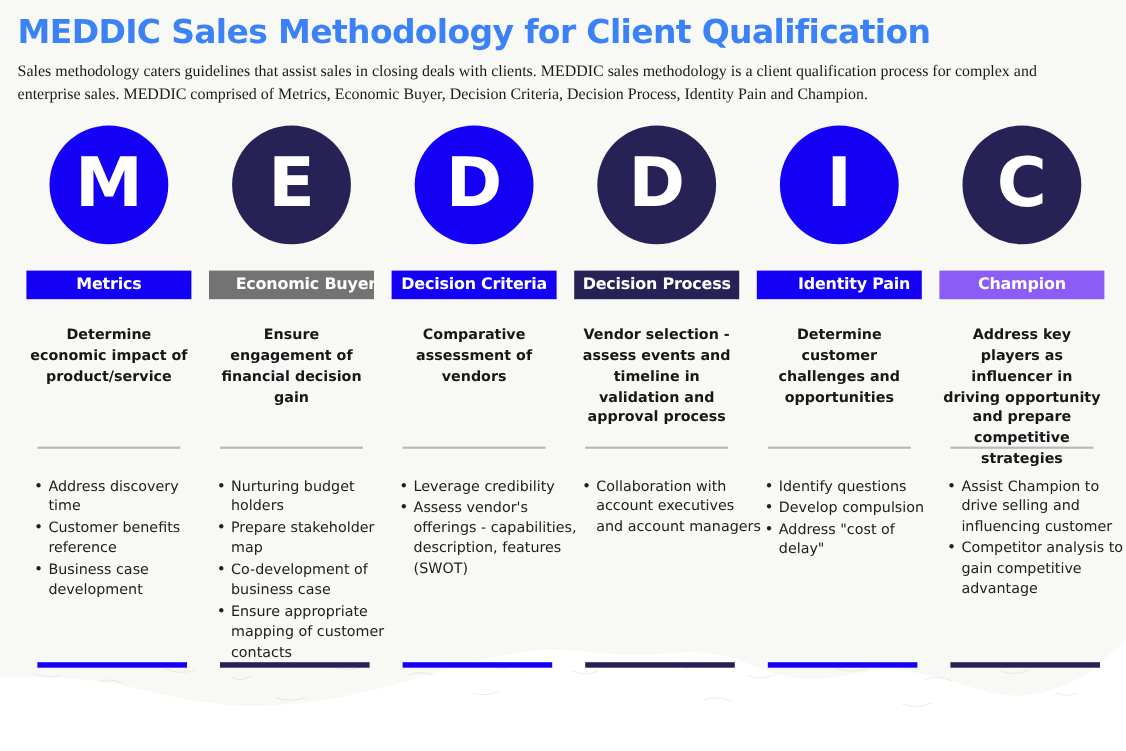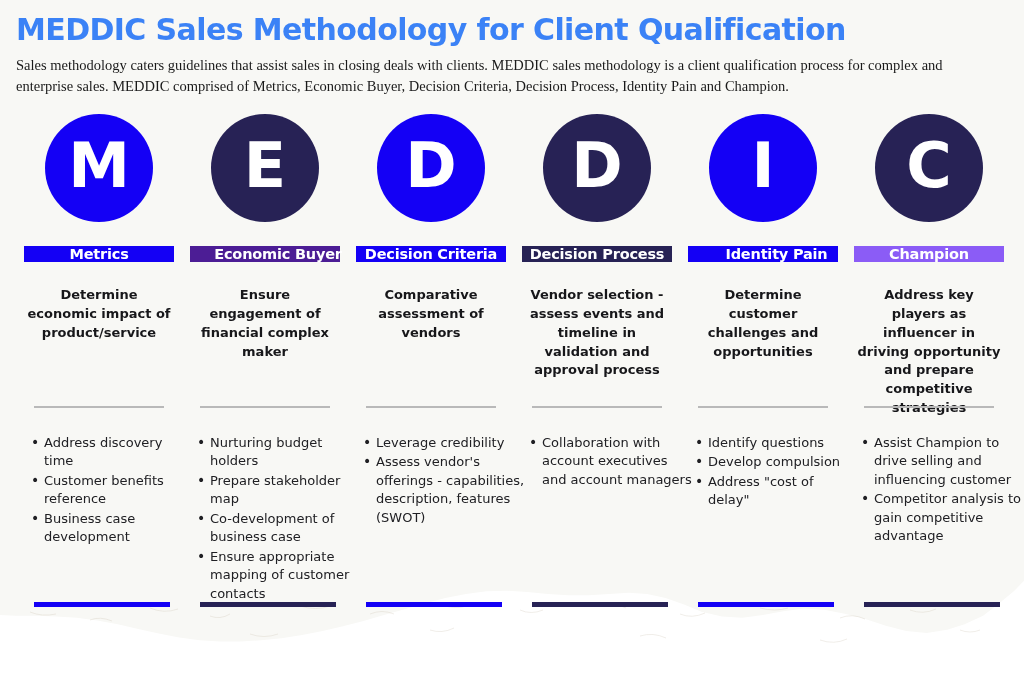--- a/index.html
+++ b/index.html
@@ -127,21 +127,21 @@
     color: #ffffff;
     font-family: "DejaVu Sans", sans-serif;
     font-weight: bold;
     font-size: 62px;
     line-height: 1;
     padding-bottom: 4px;
     box-sizing: border-box;
   }
 
   .label-bar {
-    height: 16px;
+    height: 26px;
     display: flex;
     align-items: center;
     justify-content: center;
     color: #ffffff;
     font-family: "DejaVu Sans", sans-serif;
     font-weight: bold;
     font-size: 14.5px;
     letter-spacing: -0.2px;
     white-space: nowrap;
     margin-top: 22px;
@@ -252,22 +252,22 @@
           <li>Customer benefits reference</li>
           <li>Business case development</li>
         </ul>
         <div class="bottom-rule" style="background: rgb(20, 0, 245);"></div>
       </div>
 
       <div class="col">
         <div class="circle-wrap">
           <div class="circle" style="background: rgb(39, 34, 85);">E</div>
         </div>
-        <div class="label-bar" style="background: #4c1d95; padding-left: 26px;">Economic Buyer</div>
-        <div class="desc">Ensure engagement of financial complex maker</div>
+        <div class="label-bar" style="background: #737373; padding-left: 26px;">Economic Buyer</div>
+        <div class="desc">Ensure engagement of financial decision gain</div>
         <div class="divider"></div>
         <ul class="bullets">
           <li>Nurturing budget holders</li>
           <li>Prepare stakeholder map</li>
           <li>Co-development of business case</li>
           <li>Ensure appropriate mapping of customer contacts</li>
         </ul>
         <div class="bottom-rule" style="background: rgb(39, 34, 85);"></div>
       </div>
 

